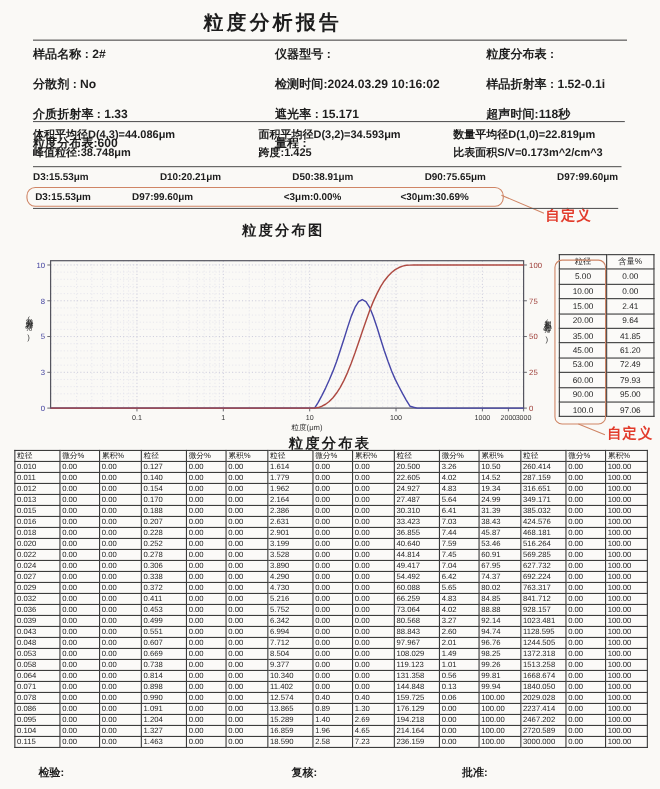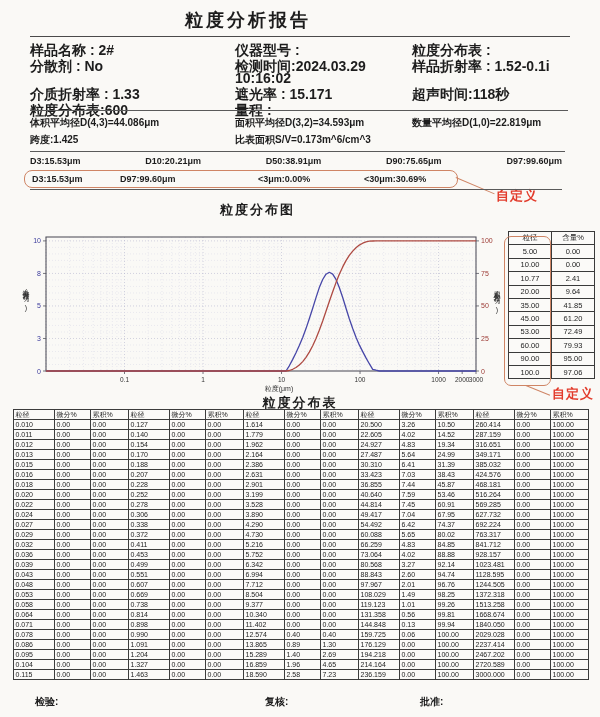--- a/index.html
+++ b/index.html
@@ -14,21 +14,21 @@
   .abs { position:absolute; }
 
   .report-title { top:8px; left:0; width:496px; text-align:center;
     font-size:18px; font-weight:bold; letter-spacing:3px; }
 
   .rule { border-top:1.6px solid #4a4a4a; height:0; }
   .rule-thin { border-top:1px solid #5a5a5a; height:0; }
 
   .info-grid { left:30px; top:44px; width:545px;
     display:grid; grid-template-columns:205px 177px auto;
-    font-size:14px; font-weight:bold; line-height:12px; row-gap:4px; }
+    font-size:11px; font-weight:bold; line-height:12px; row-gap:4px;gap:15px; }
   .stats-grid { left:30px; top:117px; width:545px;
     display:grid; grid-template-columns:205px 177px auto;
     font-size:10px; font-weight:bold; line-height:12px; row-gap:5px; }
 
   .d-row { left:30px; top:156px; width:532px; display:flex;
     justify-content:space-between; font-size:9px; font-weight:bold; }
 
   .custom-box { left:24px; top:170px; width:434px; height:18px;
     border:1.2px solid #cf8565; border-radius:8px;
     display:grid; grid-template-columns:88px 138px 106px auto;
@@ -91,22 +91,23 @@
     <div>超声时间:118秒</div>
     <div>粒度分布表:600</div>
     <div>量程 :</div>
   </div>
 <div class="abs rule-thin" style="left:30px; top:110px; width:538px;"></div>
 
 <div class="abs stats-grid">
     <div>体积平均径D(4,3)=44.086μm</div>
     <div>面积平均径D(3,2)=34.593μm</div>
     <div>数量平均径D(1,0)=22.819μm</div>
+    <div>峰值粒径:38.748μm</div>
     <div>跨度:1.425</div>
-    <div>比表面积S/V=0.173m^6/cm^3</div>
+    <div>比表面积S/V=0.173m^2/cm^3</div>
   </div>
 <div class="abs rule-thin" style="left:30px; top:151px; width:535px;"></div>
 
 <div class="abs d-row">
     <div>D3:15.53μm</div>
     <div>D10:20.21μm</div>
     <div>D50:38.91μm</div>
     <div>D90:75.65μm</div>
     <div>D97:99.60μm</div>
   </div>
@@ -244,21 +245,21 @@
     <tbody>
         <tr>
           <td>5.00</td>
           <td>0.00</td>
         </tr>
         <tr>
           <td>10.00</td>
           <td>0.00</td>
         </tr>
         <tr>
-          <td>10.77</td>
+          <td>15.00</td>
           <td>2.41</td>
         </tr>
         <tr>
           <td>20.00</td>
           <td>9.64</td>
         </tr>
         <tr>
           <td>35.00</td>
           <td>41.85</td>
         </tr>

